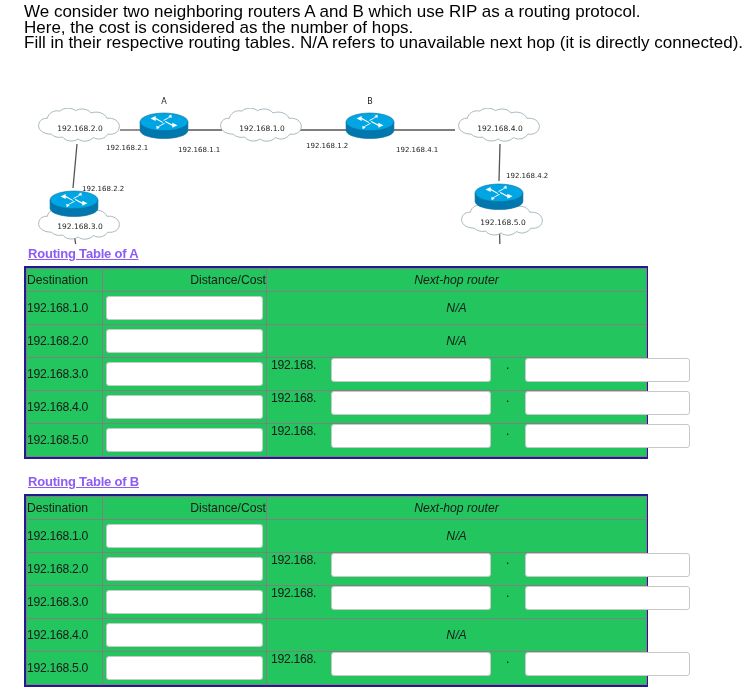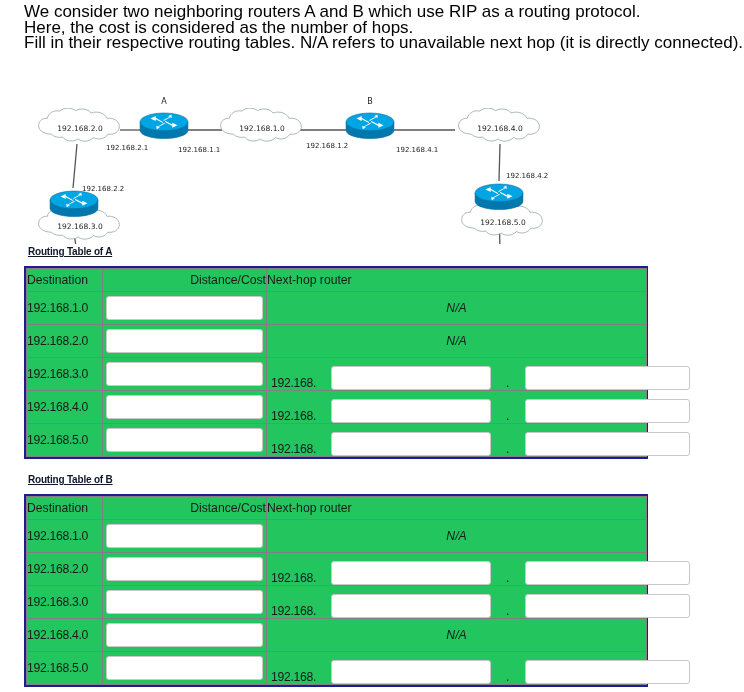--- a/index.html
+++ b/index.html
@@ -36,24 +36,24 @@
     top: 48px;
     width: 700px;
     height: 196px;
   }
   .diagram svg { display: block; }
 
   
   .tbl-heading {
     position: absolute;
     left: 28px;
-    font-size: 10px;
+    font-size: 13px;
     font-weight: bold;
     text-decoration: underline;
-    color: #0f172a;
+    color: #8b5cf6;
     letter-spacing: -0.2px;
   }
   #heading-a { top: 246px; }
   #heading-b { top: 474px; }
 
   
   .rtable {
     position: absolute;
     left: 24px;
     width: 620px;
@@ -81,21 +81,21 @@
     font-weight: normal;
     color: #1a1a1a;
     background: #22c55e;
     vertical-align: middle;
   }
   .rtable th { height: 22px; }
   .rtable td { height: 32px; }
 
   .th-dest { text-align: left;   padding-left: 4px; }
   .th-cost { text-align: right; }
-  .th-next { text-align: left; }
+  .th-next { text-align: center; font-style: italic; }
 
   .cell-dest {
     text-align: left;
     padding-left: 4px;
     white-space: nowrap;
     letter-spacing: -0.3px;
   }
 
   .cell-na { text-align: center; font-style: italic; }
 
@@ -115,21 +115,21 @@
   .cost-wrap {
     display: flex;
     align-items: center;
     height: 32px;
     padding: 0 3px;
   }
   .inp-cost { width: 100%; }
 
   .next-wrap {
     display: flex;
-    align-items: flex-end;
+    align-items: flex-start;
     height: 32px;
     padding: 0 2px;
     font-size: 12.2px;
     color: #1a1a1a;
     gap: 14px;
   }
   .prefix { white-space: nowrap; padding-left: 2px; letter-spacing: -0.3px; }
   .inp-oct3 { width: 160px; margin-left: 1px; }
   .dot-sep  { padding: 0 1px; }
   .inp-oct4 { width: 170px; margin-left: 1px; }

